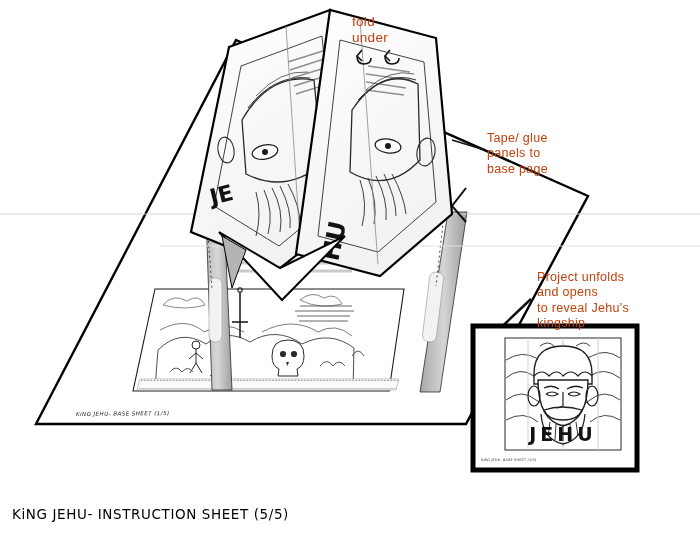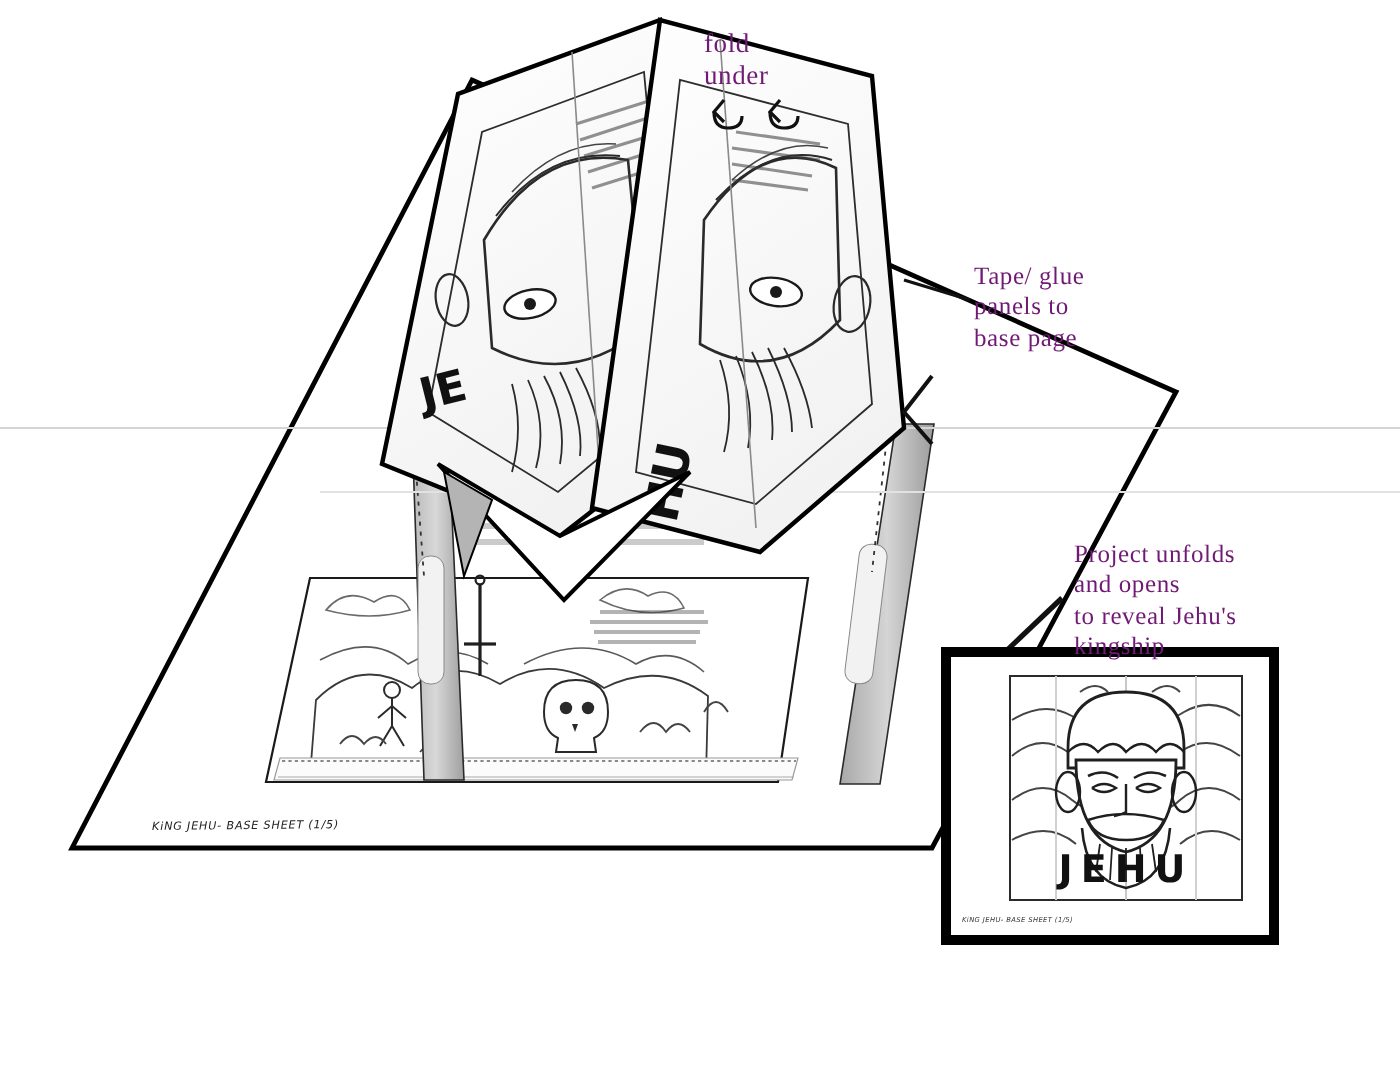--- a/index.html
+++ b/index.html
@@ -20,24 +20,24 @@
   }
   #art {
     position: absolute;
     left: 0;
     top: 0;
     width: 700px;
     height: 541px;
   }
   .anno {
     position: absolute;
-    font-family: Liberation Serif, serif;
+    font-family: Liberation Sans, sans-serif;
     font-size: 12.5px;
     line-height: 1.22;
-    color: #701a75;
+    color: #c2410c;
     letter-spacing: 0.3px;
     white-space: pre-line;
   }
   #anno-fold {
     left: 352px;
     top: 14px;
     font-size: 13.5px;
     line-height: 1.2;
   }
   #anno-tape {
@@ -329,14 +329,15 @@
 kingship</div>
 
   <div class="anno" id="anno-tape">Tape/ glue
 panels to
 base page</div>
 
   <div id="base-caption">KiNG JEHU- BASE SHEET (1/5)</div>
 
   <div id="inset-caption">KiNG JEHU- BASE SHEET (1/5)</div>
 
+  <div id="sheet-caption">KiNG JEHU- INSTRUCTION SHEET (5/5)</div>
 
 </div>
 
 </body></html>

